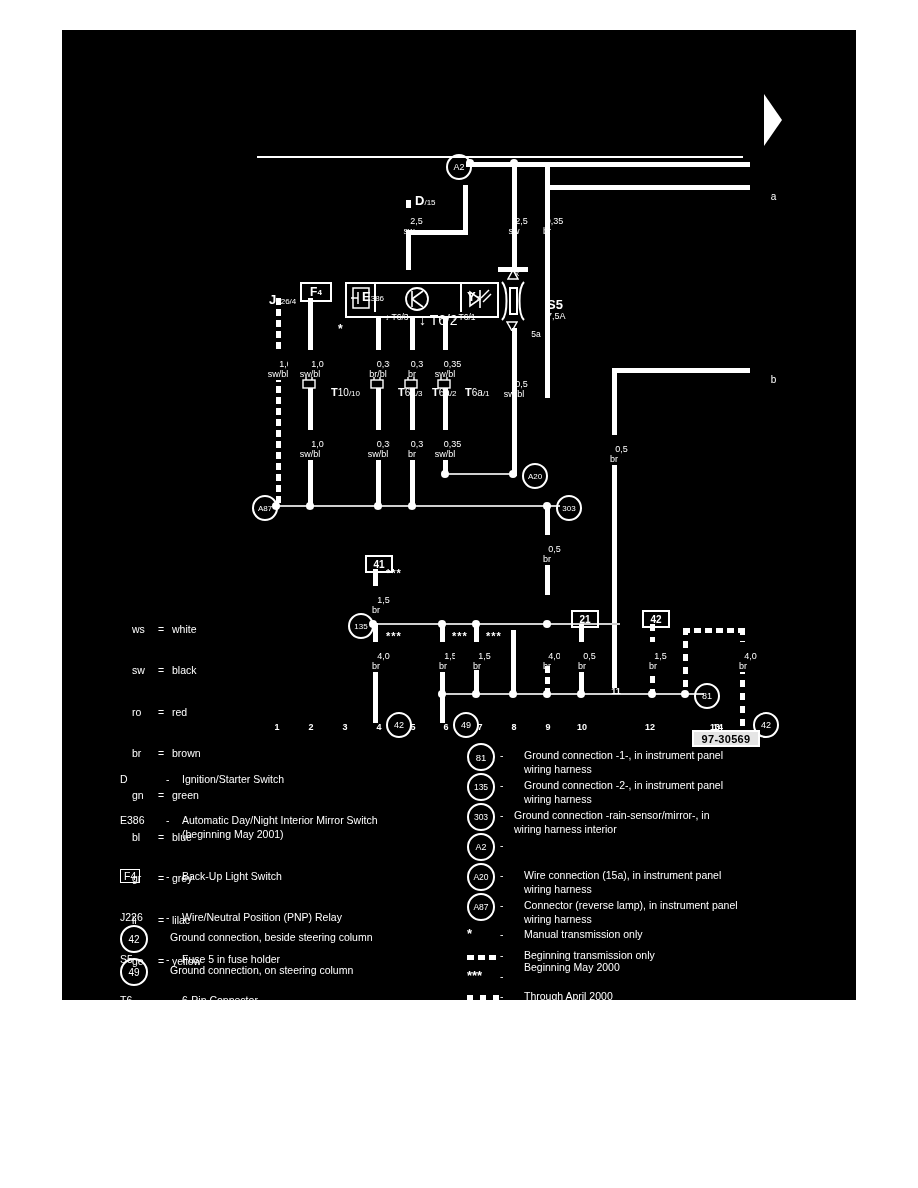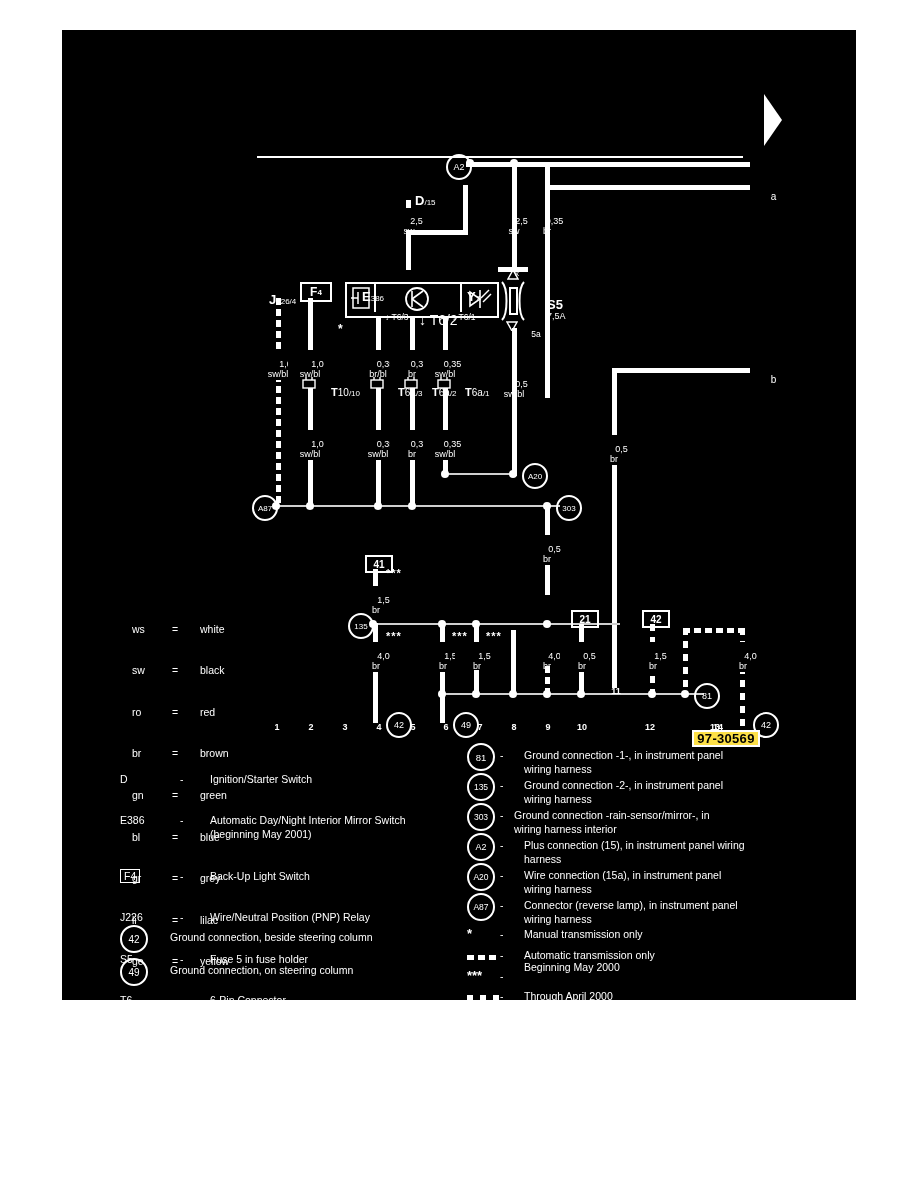--- a/index.html
+++ b/index.html
@@ -25,24 +25,24 @@
   .dashdotV{position:absolute;width:5px;
       background-image:linear-gradient(#ffffff 55%, rgba(0,0,0,0) 0%);
       background-size:5px 13px;background-repeat:repeat-y;}
   .dashH{position:absolute;height:5px;
       background-image:linear-gradient(90deg,#ffffff 60%, rgba(0,0,0,0) 0%);
       background-size:11px 5px;background-repeat:repeat-x;}
   .rule{position:absolute;background:#ffffff;height:2px;}
   .legendtxt{position:absolute;color:#ffffff;font-size:10.5px;line-height:1.32;white-space:pre;}
   .colnum{position:absolute;color:#ffffff;font-size:9px;font-weight:bold;text-align:center;width:20px;}
   .modbox{position:absolute;border:2px solid #ffffff;}
-  .idbox{position:absolute;border:2px solid #ffffff;background:#fde047;color:#000;
-         font-size:13px;font-weight:bold;display:flex;align-items:center;justify-content:center;letter-spacing:.3px;}
+  .idbox{position:absolute;border:2px solid #ffffff;background:#e5e5e5;color:#000;
+         font-size:11px;font-weight:bold;display:flex;align-items:center;justify-content:center;letter-spacing:.3px;}
   .stars{position:absolute;color:#ffffff;font-size:11px;font-weight:bold;letter-spacing:1px;}
-  .legrow{display:flex;gap:14px;}
+  .legrow{display:flex;}
   .legcode{width:46px;flex:0 0 46px;}
   .legdash{width:16px;flex:0 0 16px;}
 </style>
 </head>
 <body>
 
 <div id="page">
   <div id="sheet">
 
     <svg class="abs" style="left:700px;top:62px;" width="26" height="56">
@@ -427,22 +427,20 @@
       <span>303</span>
       </div>
     <div class="legendtxt" style="left:438px;top:779px;">-</div>
     <div class="legendtxt" style="left:452px;top:779px;">Ground connection -rain-sensor/mirror-, in
 wiring harness interior</div>
 
     <div class="node" style="left:405px;top:803px;width:24px;height:24px;font-size:9px;">
       <span>A2</span>
       </div>
     <div class="legendtxt" style="left:438px;top:809px;">-</div>
-    <div class="legendtxt" style="left:462px;top:809px;">Plus connection (15), in instrument panel wiring
-harness</div>
 
     <div class="node" style="left:405px;top:833px;width:24px;height:24px;font-size:8.5px;">
       <span>A20</span>
       </div>
     <div class="legendtxt" style="left:438px;top:839px;">-</div>
     <div class="legendtxt" style="left:462px;top:839px;">Wire connection (15a), in instrument panel
 wiring harness</div>
 
     <div class="node" style="left:405px;top:863px;width:24px;height:24px;font-size:8.5px;">
       <span>A87</span>
@@ -450,21 +448,21 @@
     <div class="legendtxt" style="left:438px;top:869px;">-</div>
     <div class="legendtxt" style="left:462px;top:869px;">Connector (reverse lamp), in instrument panel
 wiring harness</div>
 
     <div class="legendtxt" style="left:405px;top:895px;font-weight:bold;font-size:13px;">*</div>
     <div class="legendtxt" style="left:438px;top:898px;">-</div>
     <div class="legendtxt" style="left:462px;top:898px;">Manual transmission only</div>
 
     <div class="dashH" style="left:405px;top:925px;width:32px;"></div>
     <div class="legendtxt" style="left:438px;top:919px;">-</div>
-    <div class="legendtxt" style="left:462px;top:919px;">Automatic transmission only</div>
+    <div class="legendtxt" style="left:462px;top:919px;">Beginning transmission only</div>
 
     <div class="legendtxt" style="left:405px;top:937px;font-weight:bold;font-size:13px;">***</div>
     <div class="legendtxt" style="left:438px;top:940px;">-</div>
     <div class="legendtxt" style="left:462px;top:931px;">Beginning May 2000</div>
 
     <div class="abs" style="left:405px;top:965px;width:34px;height:5px;
       background-image:linear-gradient(90deg,#fff 50%, rgba(0,0,0,0) 0%);background-size:13px 5px;"></div>
     <div class="legendtxt" style="left:438px;top:960px;">-</div>
     <div class="legendtxt" style="left:462px;top:960px;text-align:right;">Through April 2000</div>
 

